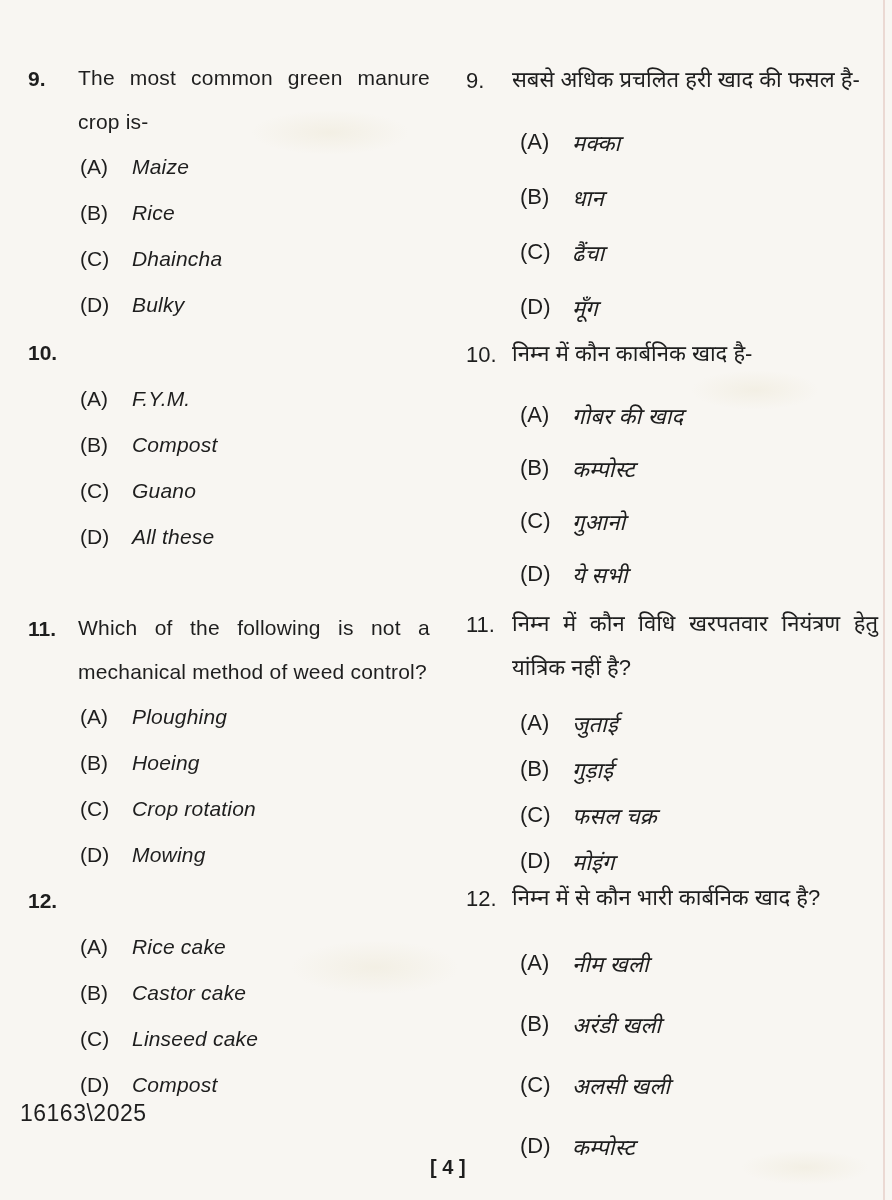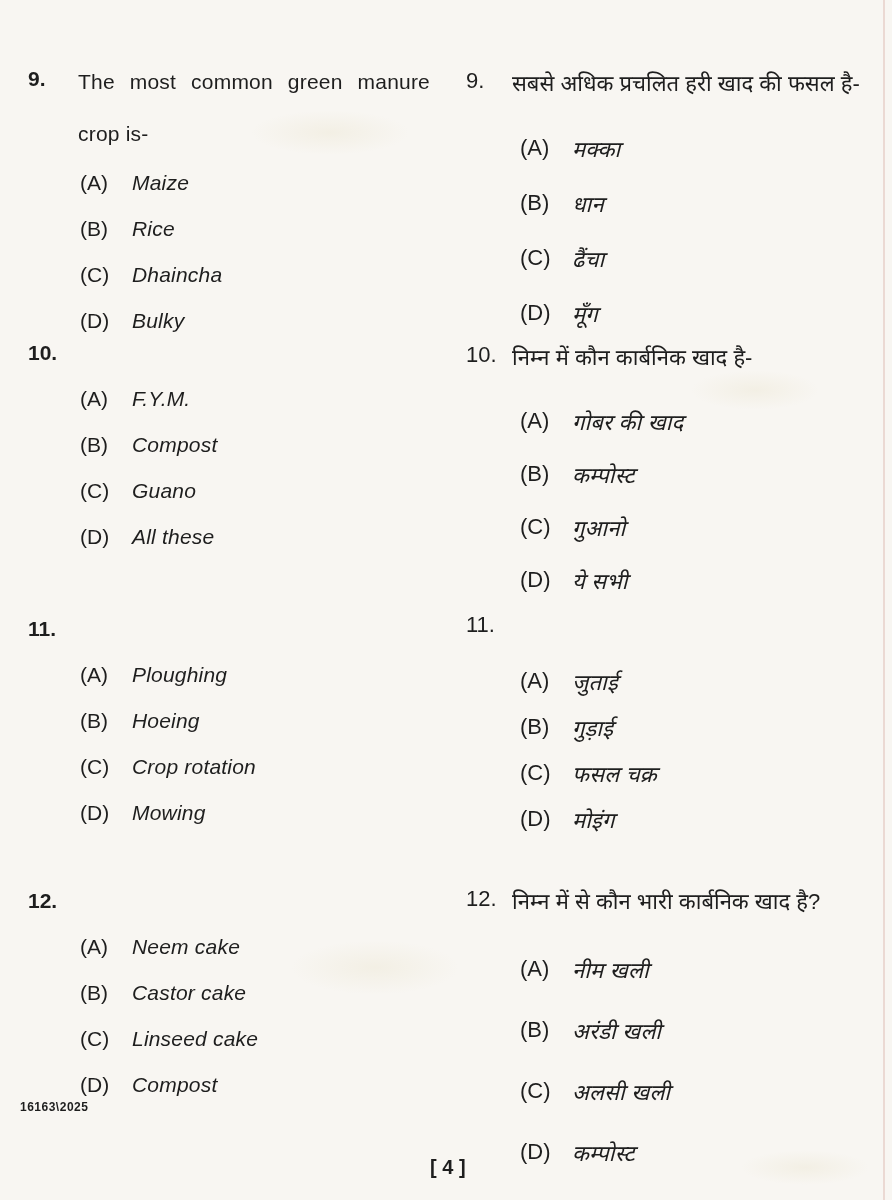--- a/index.html
+++ b/index.html
@@ -18,35 +18,35 @@
   .smudge {
     position:absolute; border-radius:50%;
     background:radial-gradient(ellipse at center, rgba(205,190,130,0.12), rgba(205,190,130,0) 70%);
   }
   .q { position:absolute; }
   .q-en { left:28px; width:412px; font-size:21px; }
   .q-hi { left:466px; width:416px; font-size:22px; }
   .qhead { display:flex; align-items:flex-start; }
   .qnum { font-weight:bold; line-height:46px; flex:0 0 50px; }
   .q-hi .qnum { flex:0 0 46px; font-weight:normal; }
-  .qtext { line-height:52px; text-align:justify; }
+  .qtext { line-height:44px; text-align:justify; }
   .q-en .qtext { width:352px; letter-spacing:0.2px; }
   .q-hi .qtext { width:366px; }
   .opts { margin-left:52px; }
   .q-hi .opts { margin-left:54px; margin-top:10px; }
   .opt { display:flex; align-items:center; }
   .oh46 .opt { height:46px; }
   .oh53 .opt { height:53px; }
   .oh55 .opt { height:55px; }
   .oh61 .opt { height:61px; }
   .olabel { flex:0 0 52px; }
   .otext { letter-spacing:0.2px;font-style:italic; }
   .footer-left {
     position:absolute; left:20px; top:1100px;
-    font-weight:bold; font-size:12px; letter-spacing:0.5px;
+    font-weight:normal; font-size:23px; letter-spacing:0.5px;
   }
   .footer-center {
     position:absolute; left:430px; top:1156px;
     font-weight:bold; font-size:20px;
   }
 </style>
 </head>
 <body>
 
 <div class="scan-edge"></div>
@@ -102,20 +102,21 @@
       <div class="opt">
           <span class="olabel">(D)</span>
           <span class="otext">All these</span>
         </div>
     </div>
   </div>
 
   <div class="q q-en" style="top:606px">
     <div class="qhead">
       <span class="qnum">11.</span>
+      <div class="qtext">Which of the following is not a mechanical method of weed control?</div>
     </div>
     <div class="opts oh46">
       <div class="opt">
           <span class="olabel">(A)</span>
           <span class="otext">Ploughing</span>
         </div>
       <div class="opt">
           <span class="olabel">(B)</span>
           <span class="otext">Hoeing</span>
         </div>
@@ -130,21 +131,21 @@
     </div>
   </div>
 
   <div class="q q-en" style="top:878px">
     <div class="qhead">
       <span class="qnum">12.</span>
     </div>
     <div class="opts oh46">
       <div class="opt">
           <span class="olabel">(A)</span>
-          <span class="otext">Neem cake</span>
+          <span class="otext">Rice cake</span>
         </div>
       <div class="opt">
           <span class="olabel">(B)</span>
           <span class="otext">Castor cake</span>
         </div>
       <div class="opt">
           <span class="olabel">(C)</span>
           <span class="otext">Linseed cake</span>
         </div>
       <div class="opt">
@@ -204,20 +205,21 @@
       <div class="opt">
           <span class="olabel">(D)</span>
           <span class="otext">ये सभी</span>
         </div>
     </div>
   </div>
 
   <div class="q q-hi" style="top:602px">
     <div class="qhead">
       <span class="qnum">11.</span>
+      <div class="qtext">निम्न में कौन विधि खरपतवार नियंत्रण हेतु यांत्रिक नहीं है?</div>
     </div>
     <div class="opts oh46">
       <div class="opt">
           <span class="olabel">(A)</span>
           <span class="otext">जुताई</span>
         </div>
       <div class="opt">
           <span class="olabel">(B)</span>
           <span class="otext">गुड़ाई</span>
         </div>

